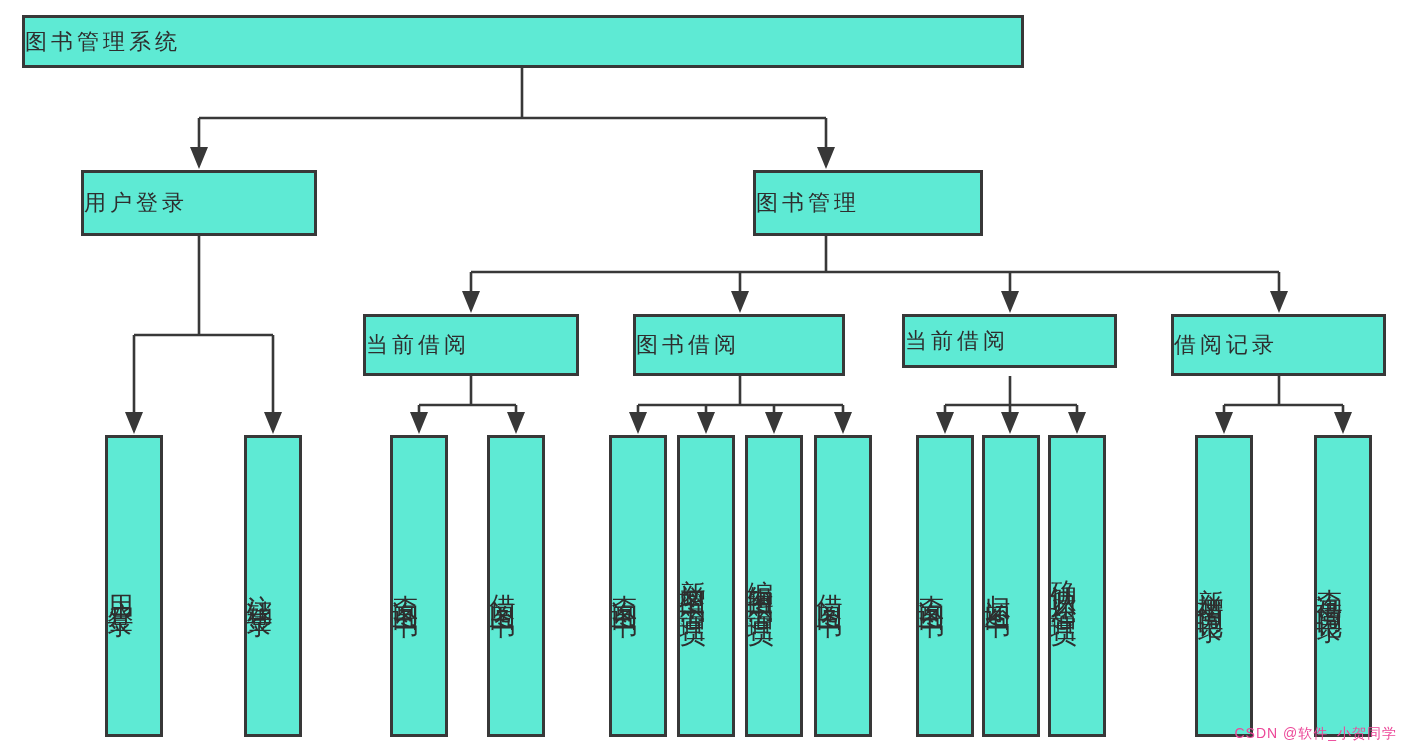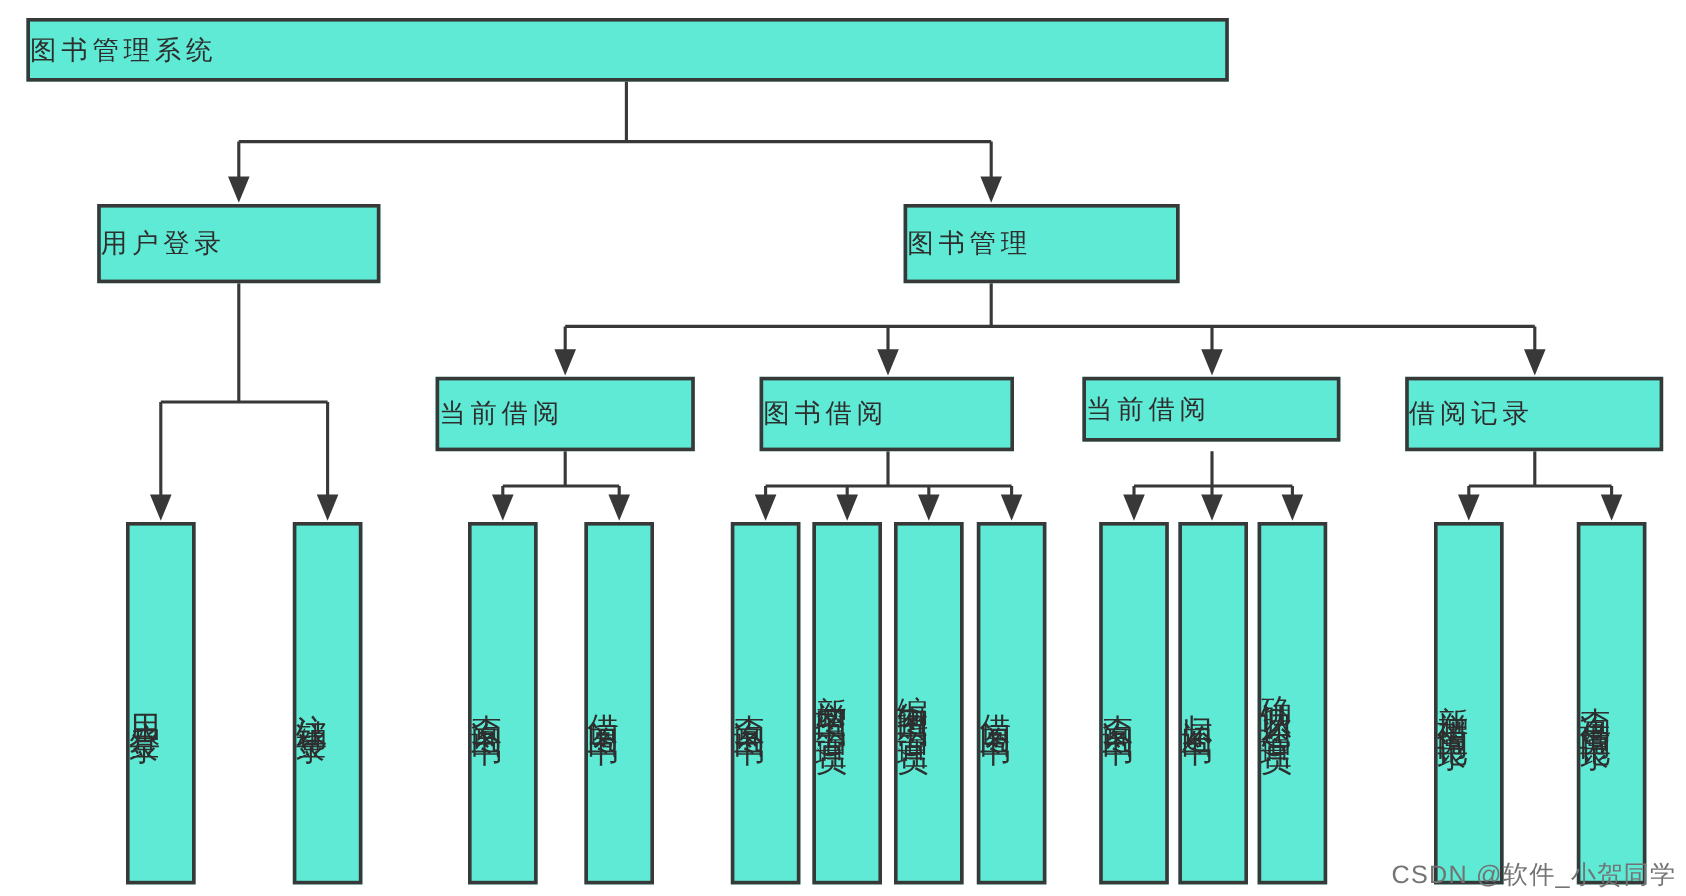--- a/index.html
+++ b/index.html
@@ -56,23 +56,23 @@
     writing-mode: vertical-rl;
     text-orientation: mixed;
     font-size: 26px;
     letter-spacing: 6px;
     line-height: 1;
   }
   .watermark {
     position: absolute;
     right: 8px;
     bottom: 4px;
-    font-size: 21px;
+    font-size: 14px;
     letter-spacing: 1px;
-    color: #737373;
+    color: #ec4899;
     z-index: 2;
     white-space: nowrap;
   }
 </style>
 </head>
 <body>
 
 <div class="canvas">
 
   <svg class="connector-layer" viewBox="0 0 1405 747" xmlns="http://www.w3.org/2000/svg">

